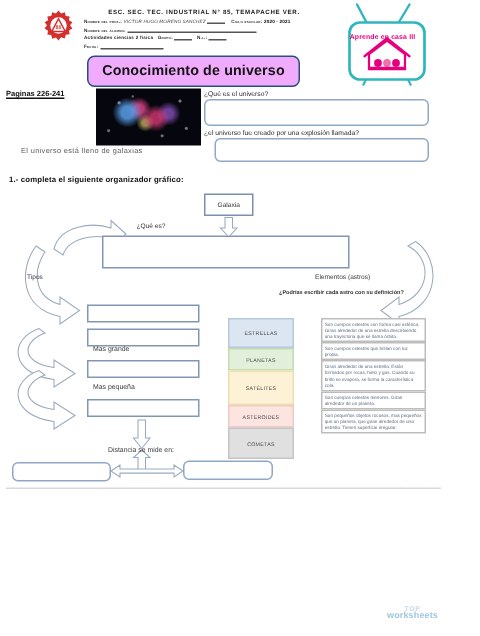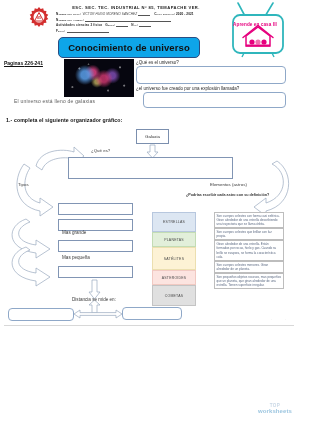--- a/index.html
+++ b/index.html
@@ -99,21 +99,21 @@
     white-space: nowrap;
   }
 
   
   .title-box {
     position: absolute;
     left: 58px; top: 37px;
     width: 140px; height: 19px;
     border: 0.8px solid #2a4d82;
     border-radius: 5px;
-    background: #0ea5e9;
+    background: #f0abfc;
     display: flex;
     align-items: center;
     justify-content: center;
   }
   .title-box span {
     font-size: 9.5px;
     font-weight: bold;
     color: #111;
     letter-spacing: 0.1px;
   }

